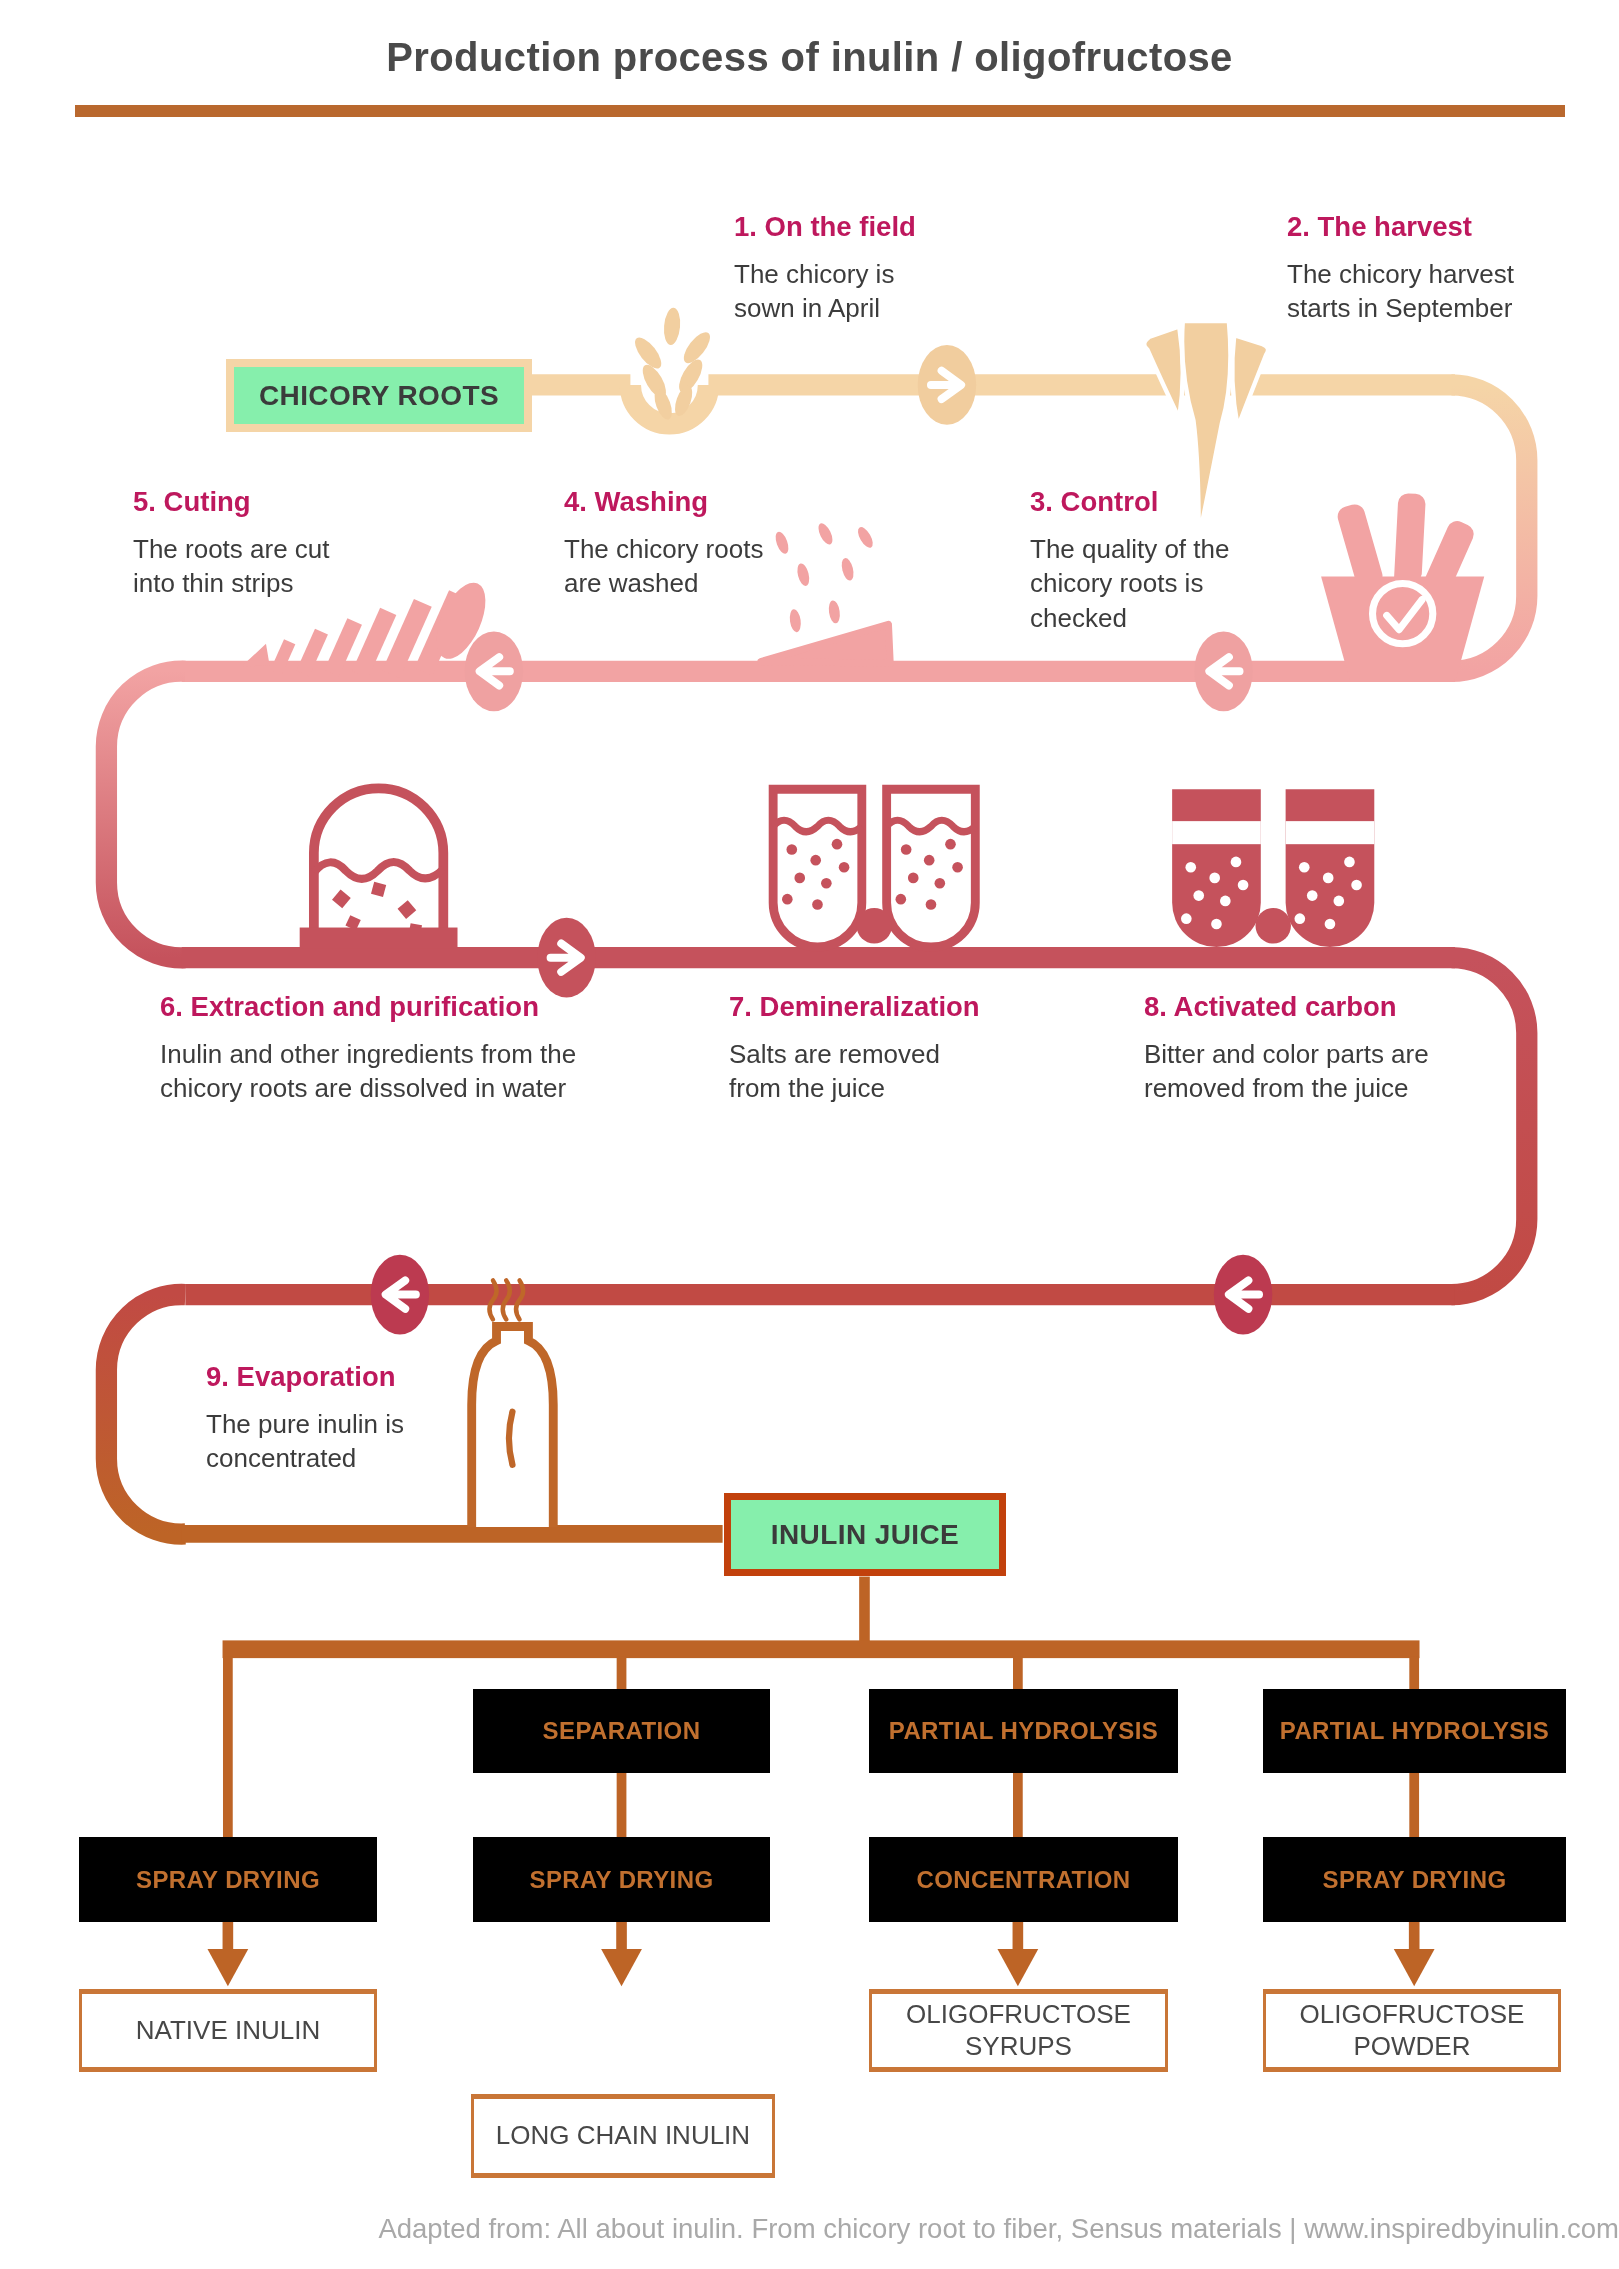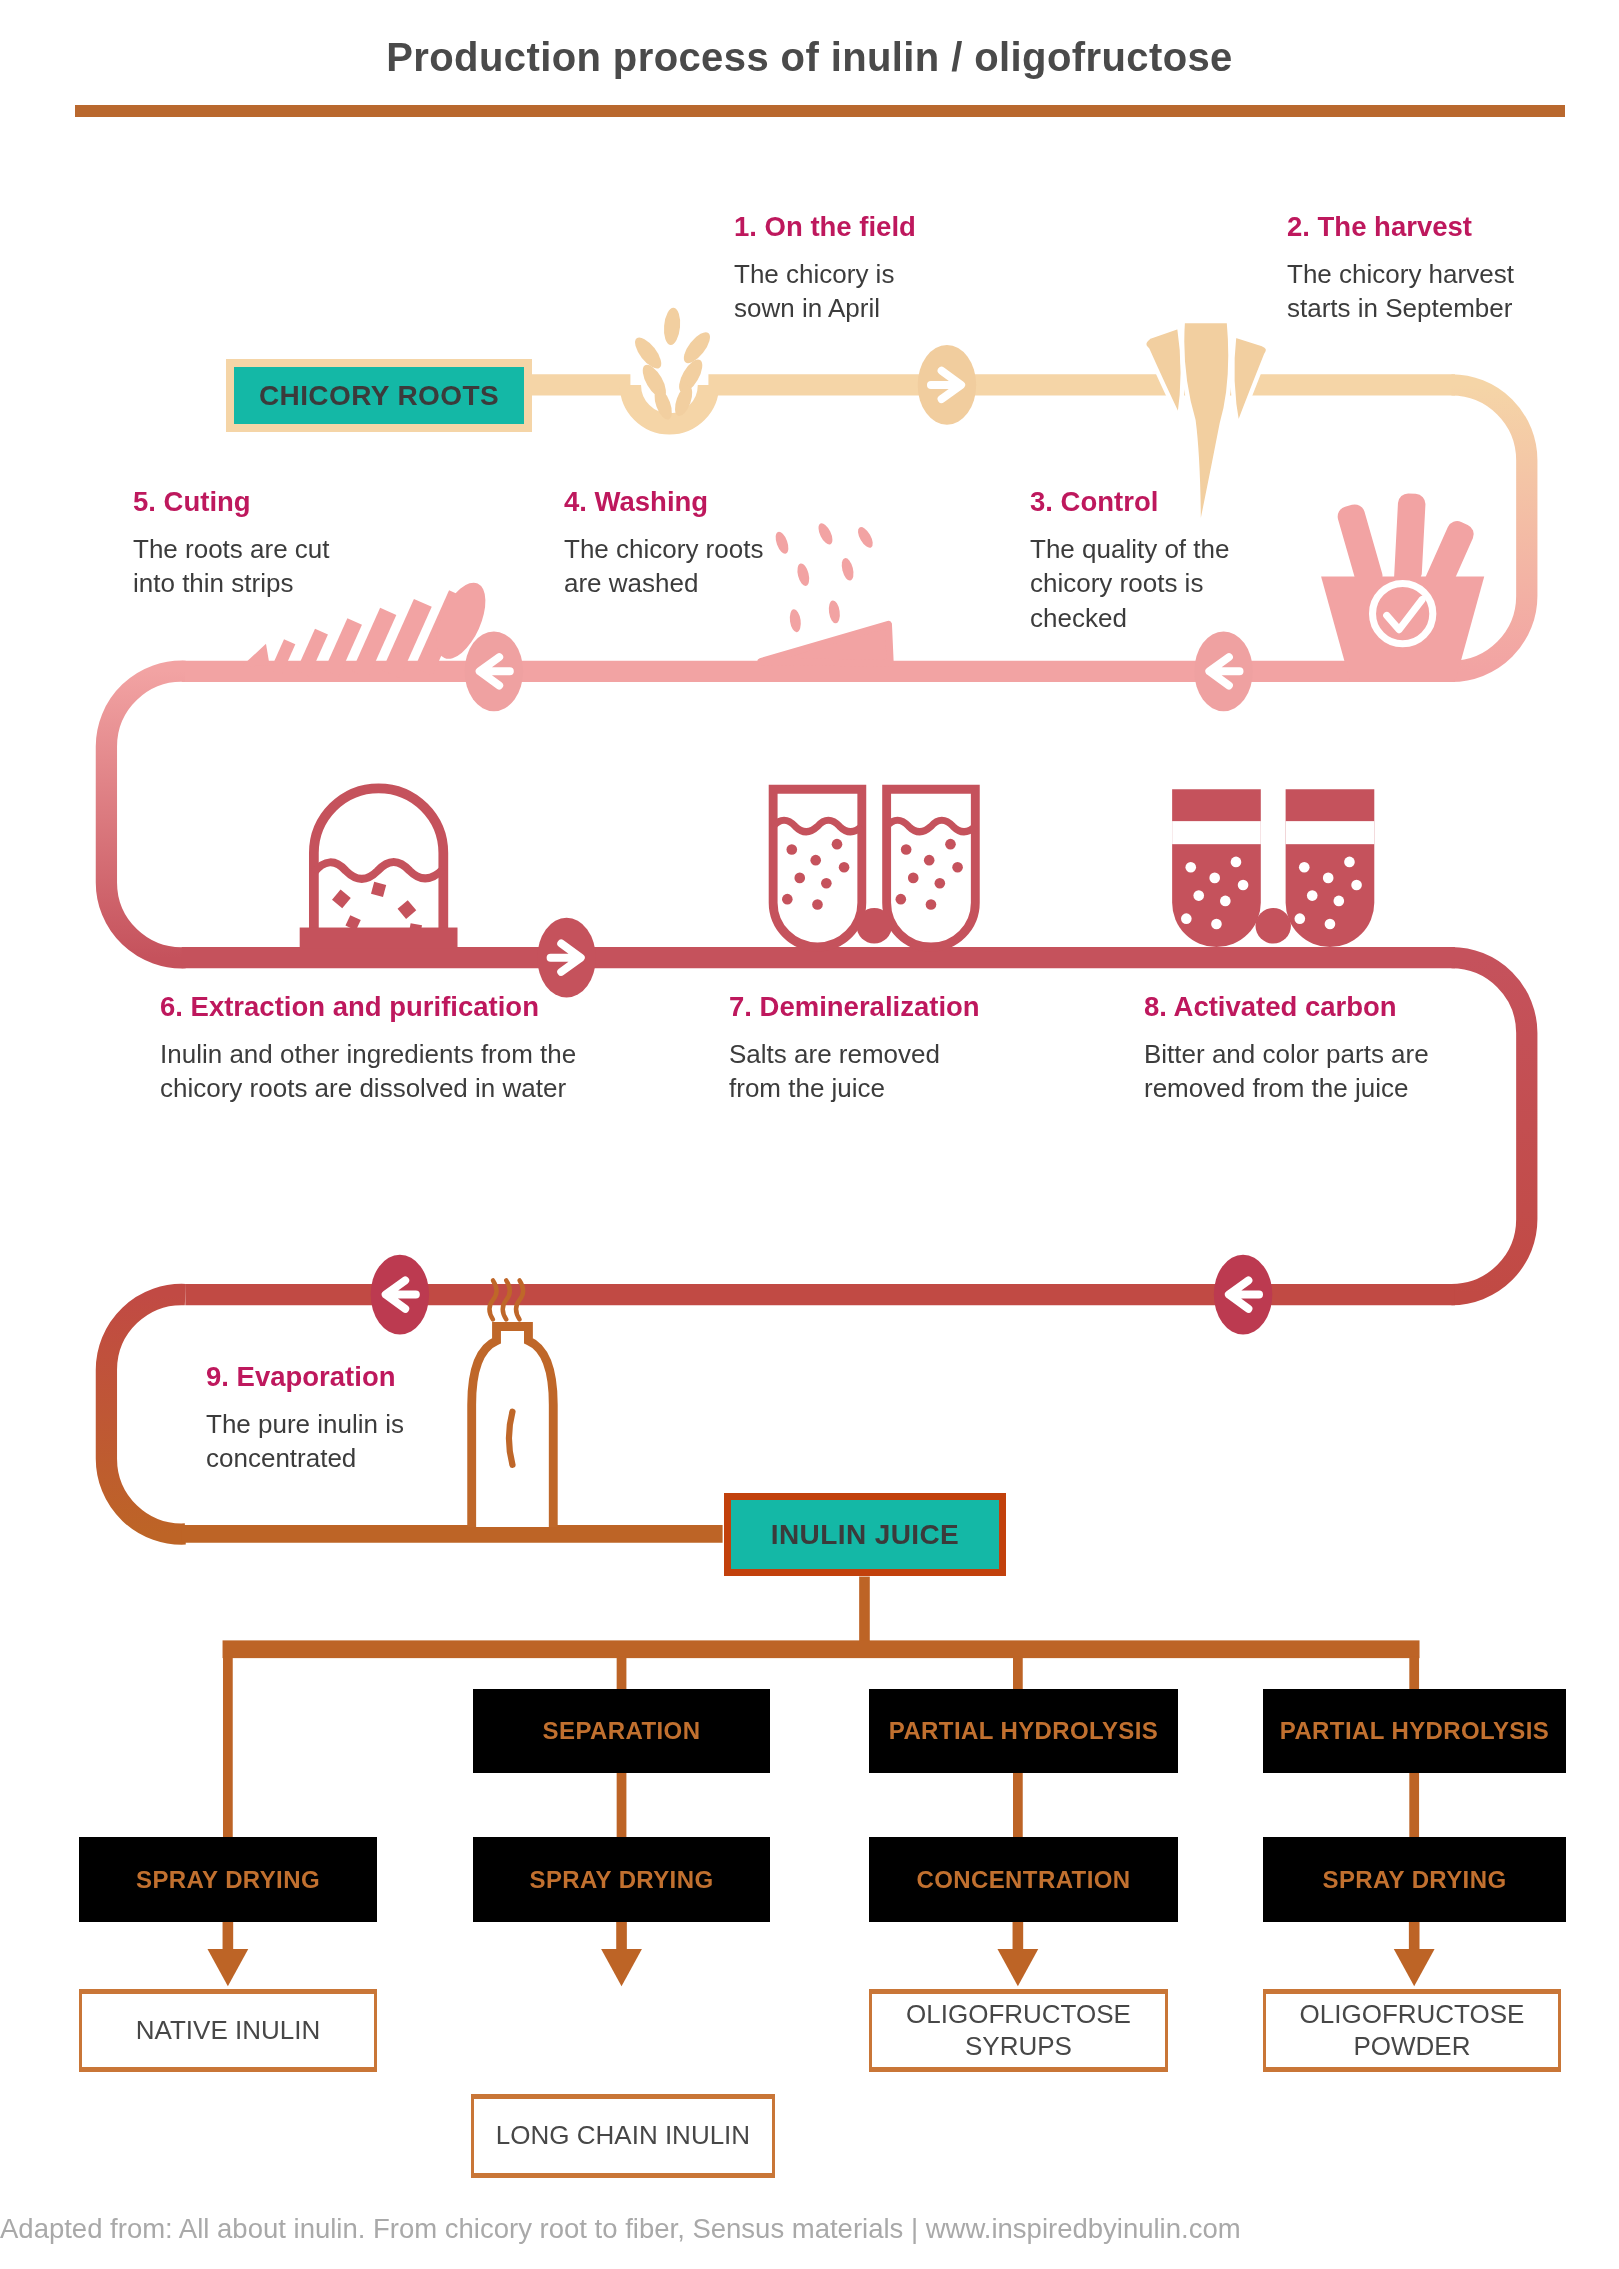--- a/index.html
+++ b/index.html
@@ -10,37 +10,37 @@
   .title{
     position:absolute;top:35px;left:0;width:100%;text-align:center;
     font-size:40px;font-weight:700;color:#4a4a4a;letter-spacing:0.4px;
   }
   .rule{position:absolute;left:75px;top:105px;width:1490px;height:11.5px;background:#b9682e;}
   svg.flow{position:absolute;left:0;top:0;z-index:1;}
   .step{position:absolute;z-index:3;}
   .step h3{margin:0 0 14px 0;font-size:27.5px;font-weight:700;color:#be185d;}
   .step p{margin:0;font-size:26px;line-height:1.32;color:#3c3c3c;white-space:pre-line;}
   .label-box{
-    position:absolute;z-index:4;background:#14b8a6;display:flex;align-items:center;justify-content:center;
+    position:absolute;z-index:4;background:#86efac;display:flex;align-items:center;justify-content:center;
     font-size:28px;font-weight:700;color:#3b3b3b;letter-spacing:0.4px;box-sizing:border-box;
   }
   .label-box.tan{border:8px solid #f5d5a7;}
   .label-box.orange{border:7px solid #c2410c;}
   .process-box{
     position:absolute;z-index:4;background:#000000;color:#c1702f;font-weight:700;font-size:24px;
     display:flex;align-items:center;justify-content:center;text-align:center;letter-spacing:0.4px;
     box-sizing:border-box;white-space:nowrap;
   }
   .product-box{
     position:absolute;z-index:4;background:#ffffff;border:3.5px solid #c97637;border-top-width:5.3px;border-bottom-width:5.3px;
     color:#474747;font-size:26px;display:flex;align-items:center;justify-content:center;text-align:center;
     line-height:1.2;box-sizing:border-box;white-space:pre-line;
   }
   .footer{
-    position:absolute;top:2213px;left:0;width:100%;text-align:left;z-index:3;
+    position:absolute;top:2213px;left:0;width:100%;text-align:right;z-index:3;
     font-size:27.5px;color:#a9a9a9;
   }
 </style>
 </head>
 <body>
 
 <div class="canvas">
 
   <div class="title">Production process of inulin / oligofructose</div>
   <div class="rule"></div>

